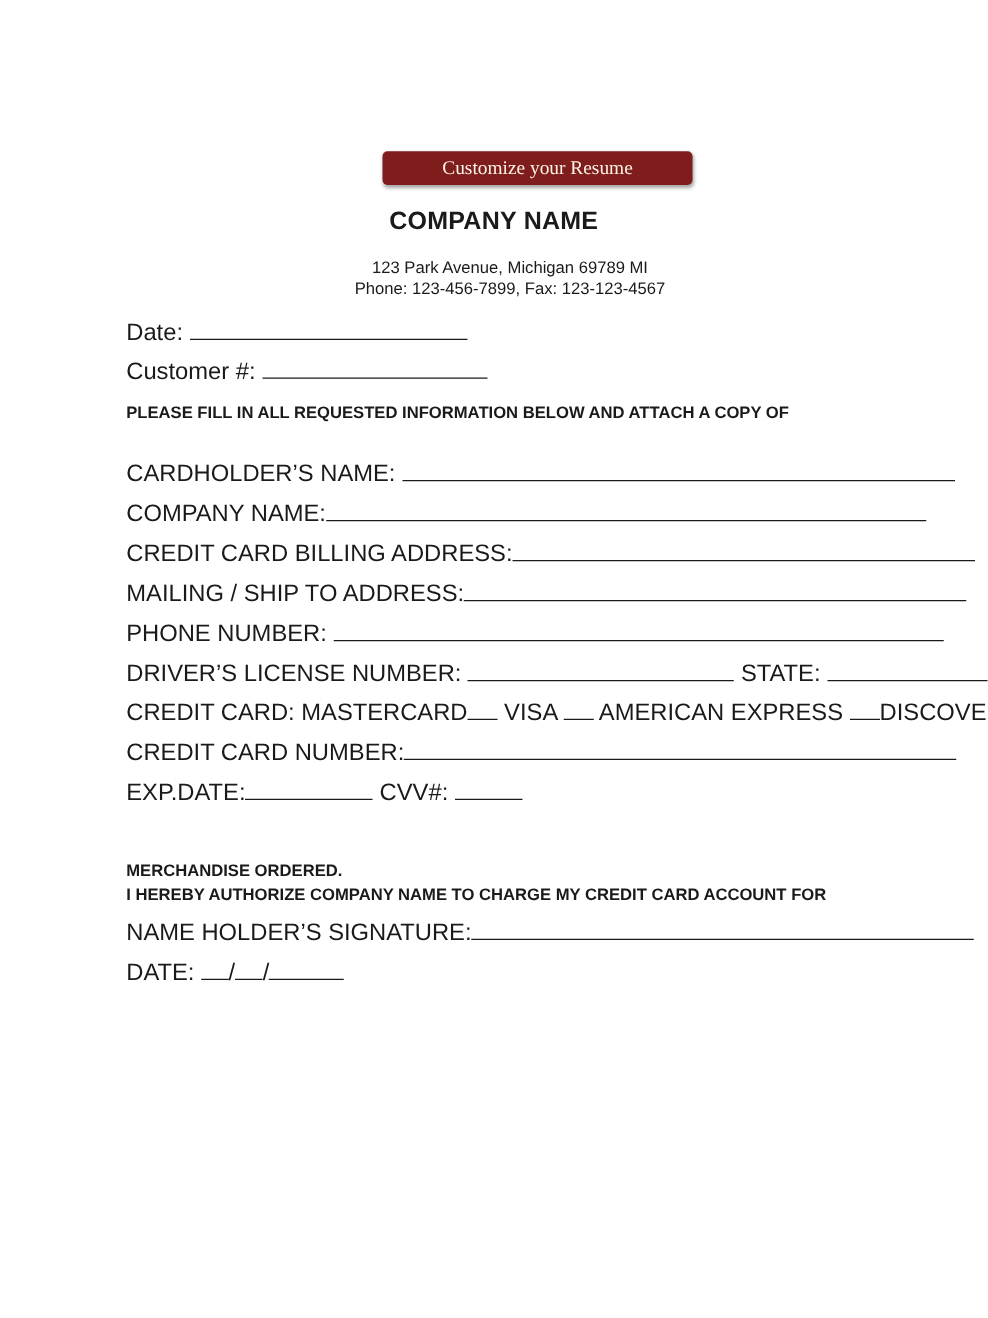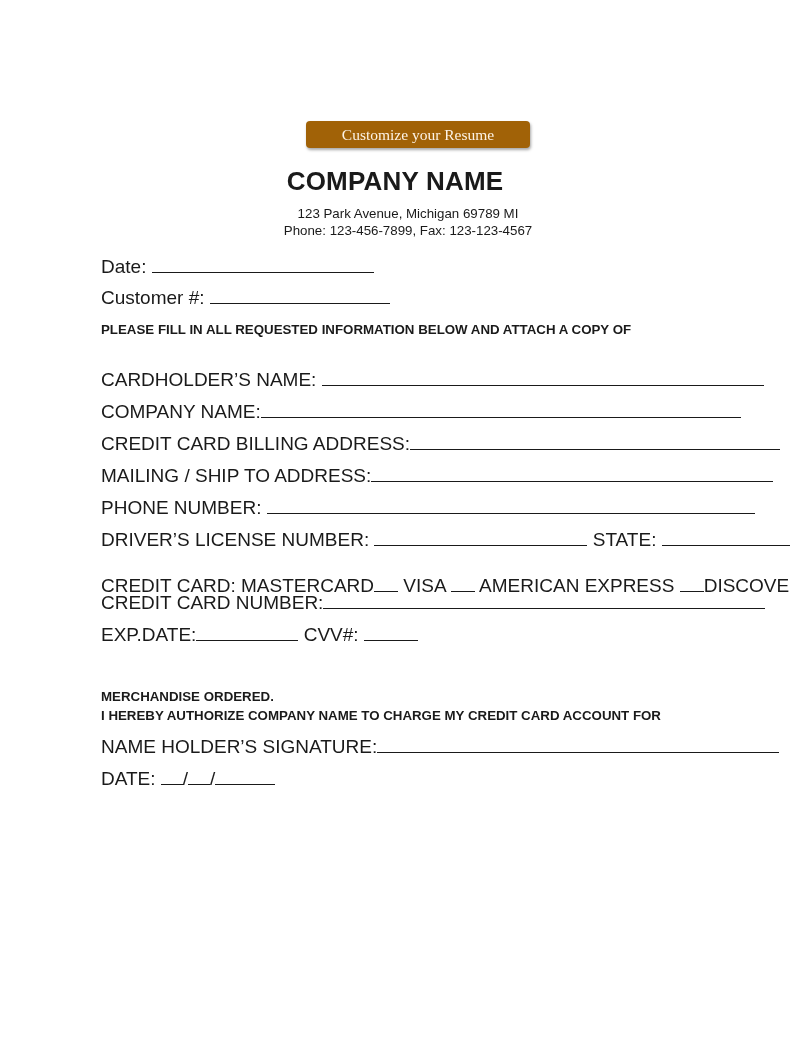--- a/index.html
+++ b/index.html
@@ -1,26 +1,26 @@
 <!DOCTYPE html>
 <html><head>
 <meta charset="utf-8">
 <style>
   html, body { margin: 0; padding: 0; background: #ffffff; }
   body { width: 790px; height: 1054px; position: relative; overflow: hidden;
          font-family: "Liberation Sans", sans-serif; color: #1a1a1a; }
   .cta {
-    position: absolute; left: 306px; top: 121px; width: 224px; height: 27px;
-    background: #a16207; border-radius: 4px;
+    position: absolute; left: 306px; top: 121px; width: 248px; height: 27px;
+    background: #7f1d1d; border-radius: 4px;
     box-shadow: 1px 2px 3px rgba(0,0,0,0.35);
     color: #fdf3e6; font-family: "Liberation Serif", serif; font-size: 15.5px;
     line-height: 27px; text-align: center; cursor: pointer;
   }
   .title { position: absolute; left: 0; width: 790px; top: 166px; text-align: center;
-           font-weight: bold; font-size: 26px; letter-spacing: 0.2px; }
+           font-weight: bold; font-size: 20px; letter-spacing: 0.2px; }
   .addr { position: absolute; left: 0; width: 816px; text-align: center; font-size: 13.3px; }
   .line { position: absolute; left: 101px; font-size: 19px; white-space: nowrap; height: 18px; line-height: 18px; }
   .blank { display: inline-block; border-bottom: 1px solid #1a1a1a; height: 13px; vertical-align: baseline; }
   .bold { position: absolute; left: 101px; font-weight: bold; font-size: 13.3px; line-height: 19px; width: 620px; }
 </style>
 </head>
 <body>
 
 <div class="cta">Customize your Resume</div>
 
@@ -58,21 +58,21 @@
   <span>PHONE NUMBER:</span>
   <span class="blank" style="width:488px;"></span>
 </div>
 <div class="line" style="top:531px;">
   <span>DRIVER’S LICENSE NUMBER:</span>
   <span class="blank" style="width:213px;"></span>
   <span>STATE:</span>
   <span class="blank" style="width:132px;"></span>
 </div>
 <div class="line" style="top:562px;">
-  <span style="display:inline-block;width:140px;margin-top:15px;">CREDIT CARD:</span><span>MASTERCARD</span><span class="blank" style="width:24px;"></span>
+  <span style="display:inline-block;width:140px;">CREDIT CARD:</span><span>MASTERCARD</span><span class="blank" style="width:24px;"></span>
   <span>VISA</span>
   <span class="blank" style="width:24px;"></span>
   <span>AMERICAN EXPRESS</span>
   <span class="blank" style="width:24px;"></span><span>DISCOVER</span><span class="blank" style="width:24px;"></span>
 </div>
 <div class="line" style="top:594px;">
   <span>CREDIT CARD NUMBER:</span><span class="blank" style="width:442px;"></span>
 </div>
 <div class="line" style="top:626px;">
   <span>EXP.DATE:</span><span class="blank" style="width:102px;"></span>

